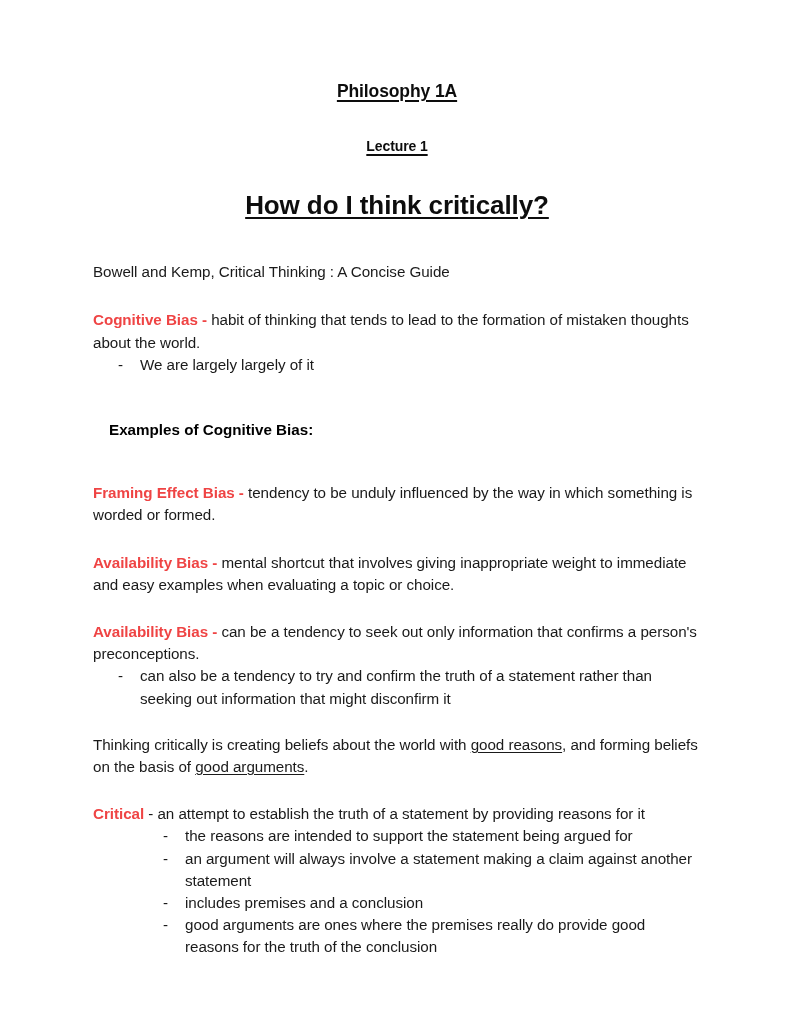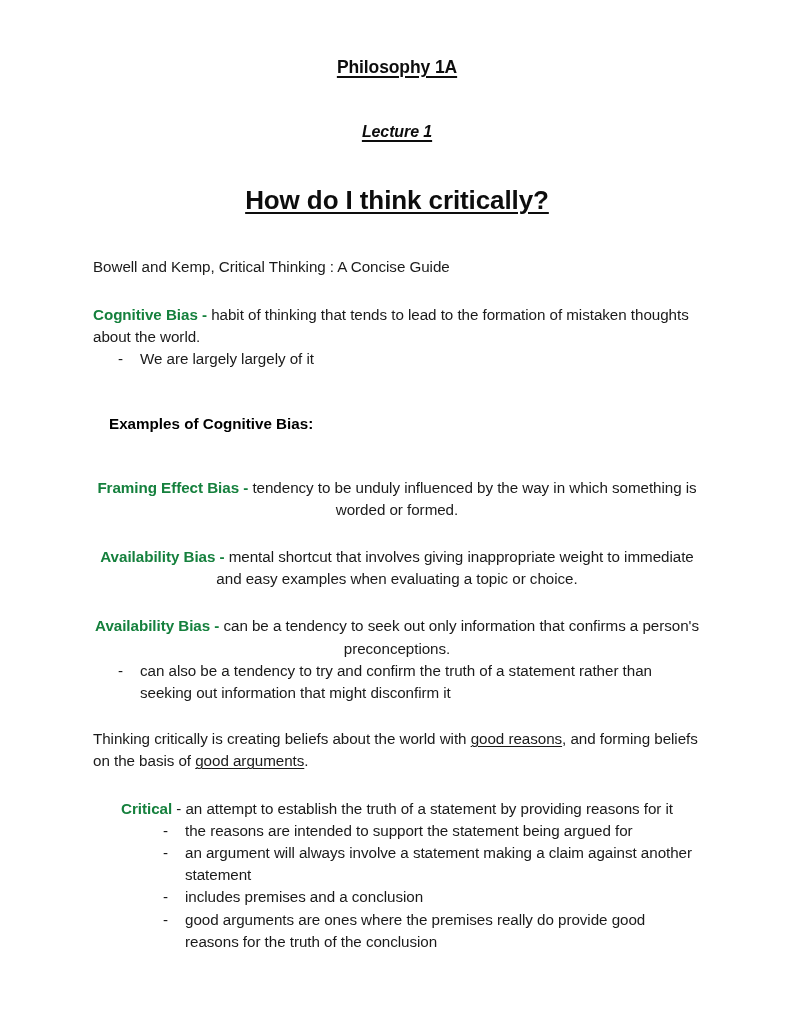--- a/index.html
+++ b/index.html
@@ -47,50 +47,49 @@
   .doc-subtitle > span,
   .doc-question > span {
     text-decoration: underline;
     text-underline-offset: 2.5px;
     text-decoration-thickness: 2px;
   }
 
   .doc-title {
     font-size: 17.5px;
     margin: 0;
-    padding-top: 57px;
+    padding-top: 81px;
   }
   .doc-subtitle {
-    font-size: 16px;
-    margin: 8px;
+    font-size: 14px;
+    margin: 0;
     padding-top: 36px;
-    font-style: italic;
   }
   .doc-question {
     font-size: 26px;
     margin: 0;
     padding-top: 35px;
   }
 
   
   .para {
     font-size: 15.2px;
     line-height: 22.2px;
     color: #1a1a1a;
     margin: 0;
     letter-spacing: -0.05px;
   }
   .para.ref        { padding-top: 39px; }
   .para.gap-lg     { padding-top: 26px; }
-  .para.gap-md     { padding-top: 25px; text-align: center; }
+  .para.gap-md     { padding-top: 25px; }
   .para.gap-sm     { padding-top: 24px; }
 
   .term {
     font-weight: bold;
-    color: #15803d;
+    color: #ef4444;
   }
   .u {
     text-decoration: underline;
     text-underline-offset: 1.5px;
     text-decoration-thickness: 1px;
   }
 
   .heading-inline {
     font-size: 15.2px;
     line-height: 22.2px;

